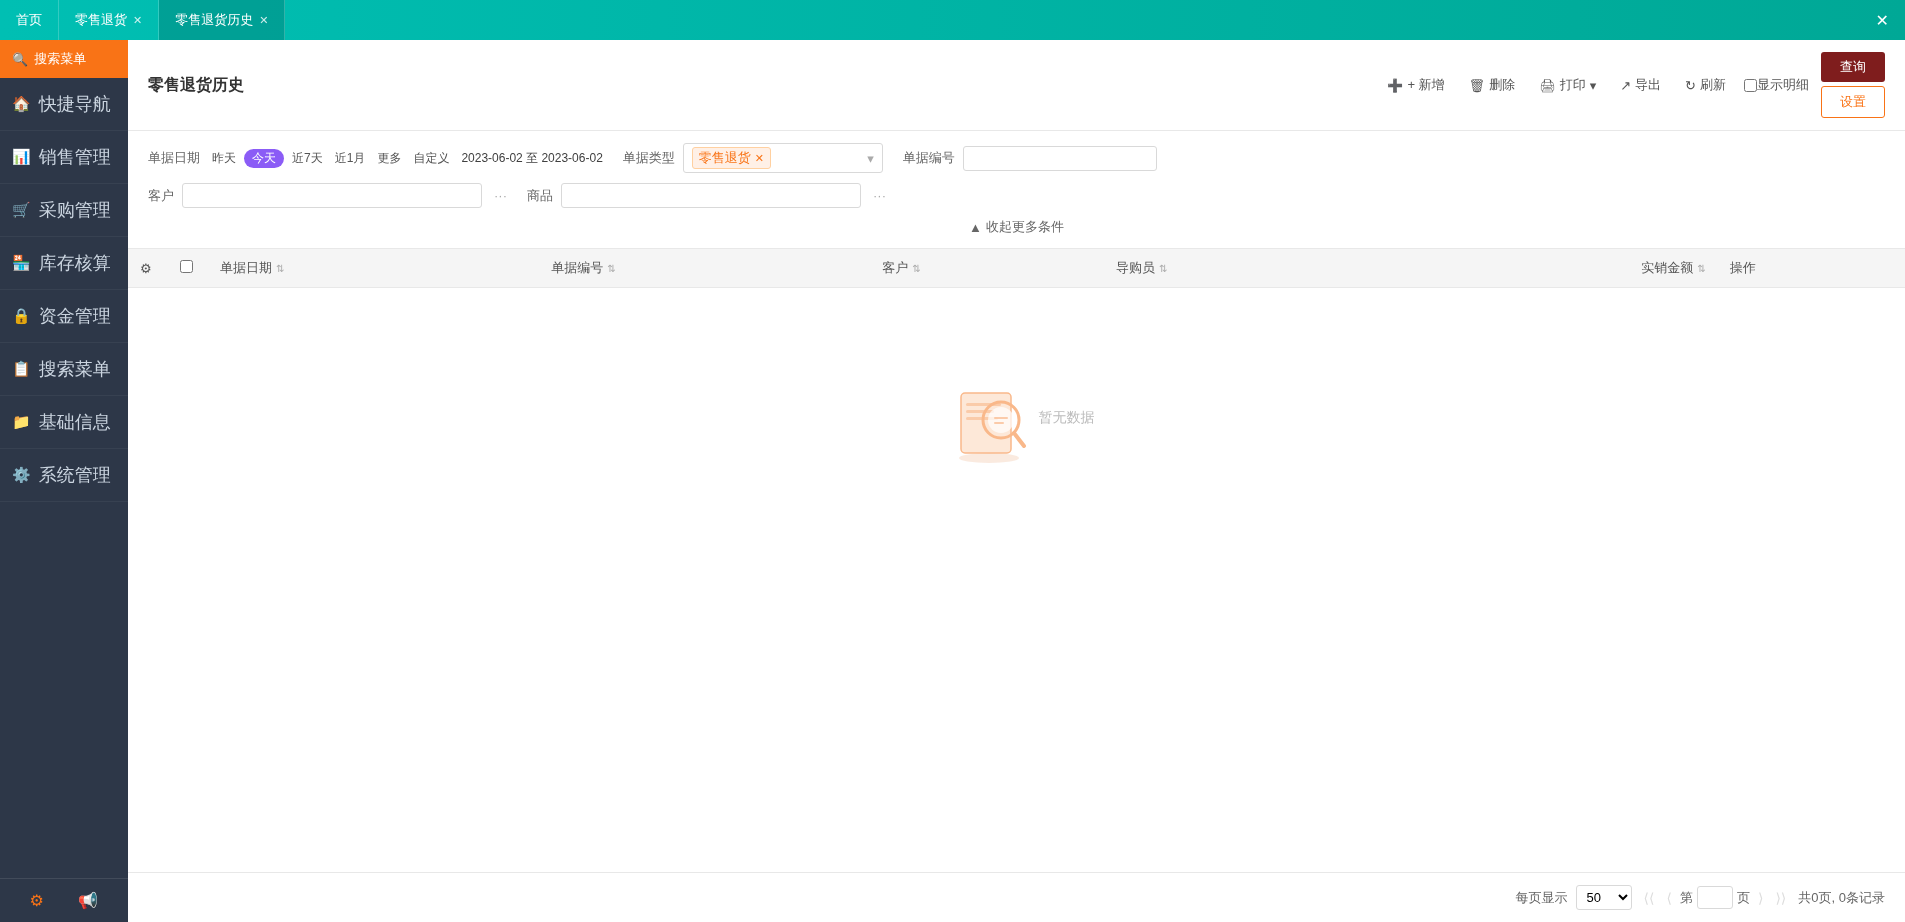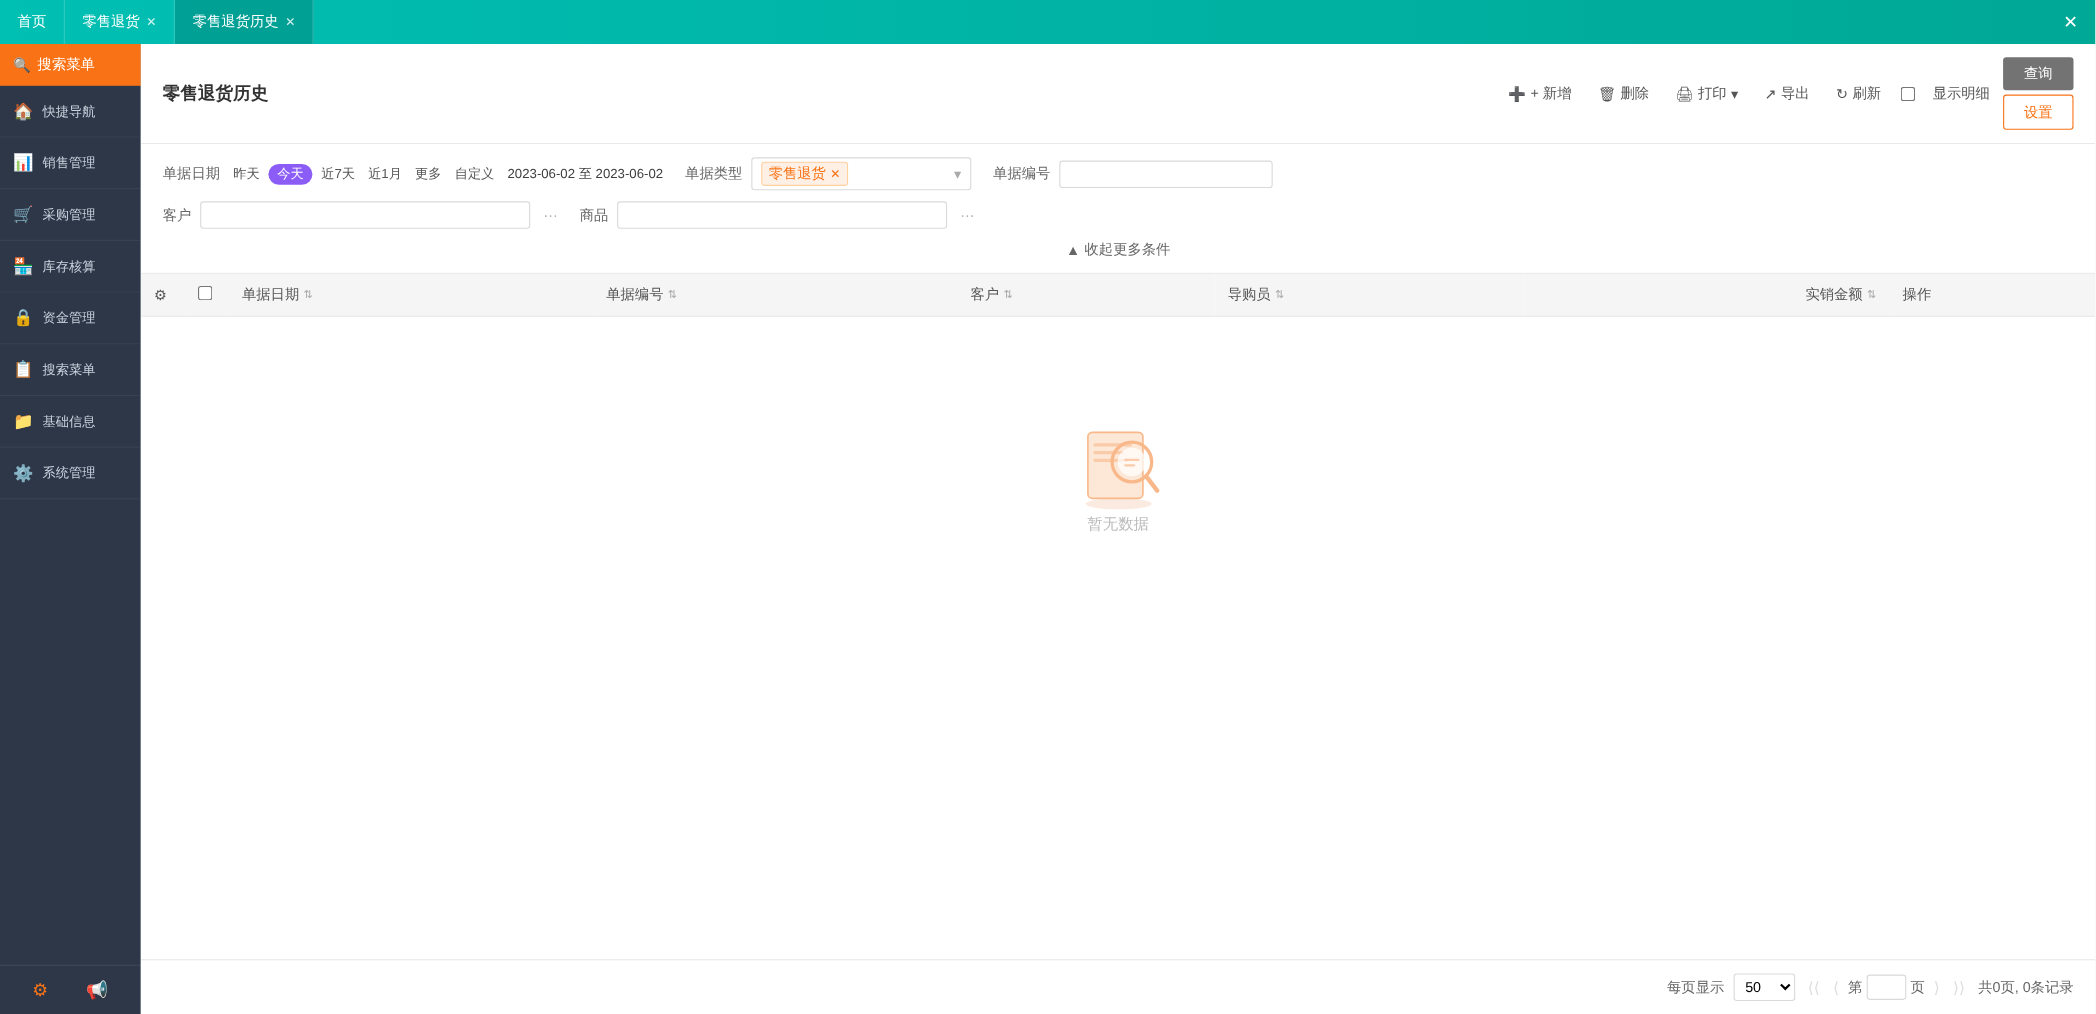--- a/index.html
+++ b/index.html
@@ -32,21 +32,21 @@
     .sidebar-search {
       display: flex; align-items: center; padding: 10px 12px;
       background: #f97316; color: white; cursor: pointer; gap: 6px;
     }
     .sidebar-search span { font-size: 13px; }
     .sidebar-item {
       display: flex; align-items: center; padding: 14px 12px; gap: 8px;
       color: #cbd5e0; cursor: pointer; border-bottom: 1px solid rgba(255,255,255,0.05);
     }
     .sidebar-icon { font-size: 15px; }
-    .sidebar-label { font-size: 12px; }
+    .sidebar-label { font-size: 18px; }
     .sidebar-bottom {
       margin-top: auto; display: flex; align-items: center; justify-content: space-around;
       padding: 12px; border-top: 1px solid rgba(255,255,255,0.1);
     }
     .sidebar-bottom-icon { color: #f97316; font-size: 16px; cursor: pointer; }
 
     
     .content { flex: 1; display: flex; flex-direction: column; background: #f5f5f5; overflow: hidden; }
 
     
@@ -55,29 +55,29 @@
       padding: 12px 20px; background: white; border-bottom: 1px solid #e8e8e8;
       flex-shrink: 0;
     }
     .page-title { font-size: 16px; font-weight: bold; color: #333; }
     .header-actions { display: flex; align-items: center; gap: 12px; }
     .action-btn {
       display: flex; align-items: center; gap: 4px; cursor: pointer;
       color: #555; font-size: 13px; padding: 4px 6px; border-radius: 3px;
     }
     .btn-query {
-      background: #737373; color: white; border: none; padding: 6px 18px;
+      background: #7f1d1d; color: white; border: none; padding: 6px 18px;
       border-radius: 3px; cursor: pointer; font-size: 13px;
     }
     .btn-setting {
       background: white; color: #f97316; border: 1px solid #f97316; padding: 6px 18px;
       border-radius: 3px; cursor: pointer; font-size: 13px;
     }
     .query-btns { display: flex; flex-direction: column; gap: 4px; }
-    .display-checkbox { display: flex; align-items: center; gap: 16px; font-size: 13px; color: #555; }
+    .display-checkbox { display: flex; align-items: center; gap: 0; font-size: 13px; color: #555; }
 
     
     .filter-area {
       background: white; padding: 12px 20px; border-bottom: 1px solid #e8e8e8;
       flex-shrink: 0;
     }
     .filter-row { display: flex; align-items: center; gap: 20px; margin-bottom: 10px; flex-wrap: wrap; }
     .filter-item { display: flex; align-items: center; gap: 8px; }
     .filter-label { color: #666; font-size: 13px; white-space: nowrap; }
     .date-filters { display: flex; align-items: center; gap: 4px; }
@@ -112,21 +112,21 @@
       font-weight: normal; color: #555; border-bottom: 1px solid #e8e8e8;
       white-space: nowrap; font-size: 13px;
     }
     .data-table th .sort-arrows { font-size: 10px; color: #aaa; margin-left: 2px; }
     .col-settings { width: 40px; text-align: center; }
     .col-checkbox { width: 40px; text-align: center; }
     .th-inner { display: flex; align-items: center; gap: 2px; }
 
     
     .empty-state {
-      display: flex; flex-direction: column; align-items: center; justify-content: center;
+      display: flex; flex-direction: row; align-items: center; justify-content: center;
       padding: 80px 0; color: #bbb;
     }
     .empty-text { font-size: 14px; color: #bbb; }
 
     
     .pagination {
       display: flex; align-items: center; justify-content: flex-end;
       padding: 12px 20px; background: white; border-top: 1px solid #e8e8e8;
       gap: 8px; flex-shrink: 0;
     }

